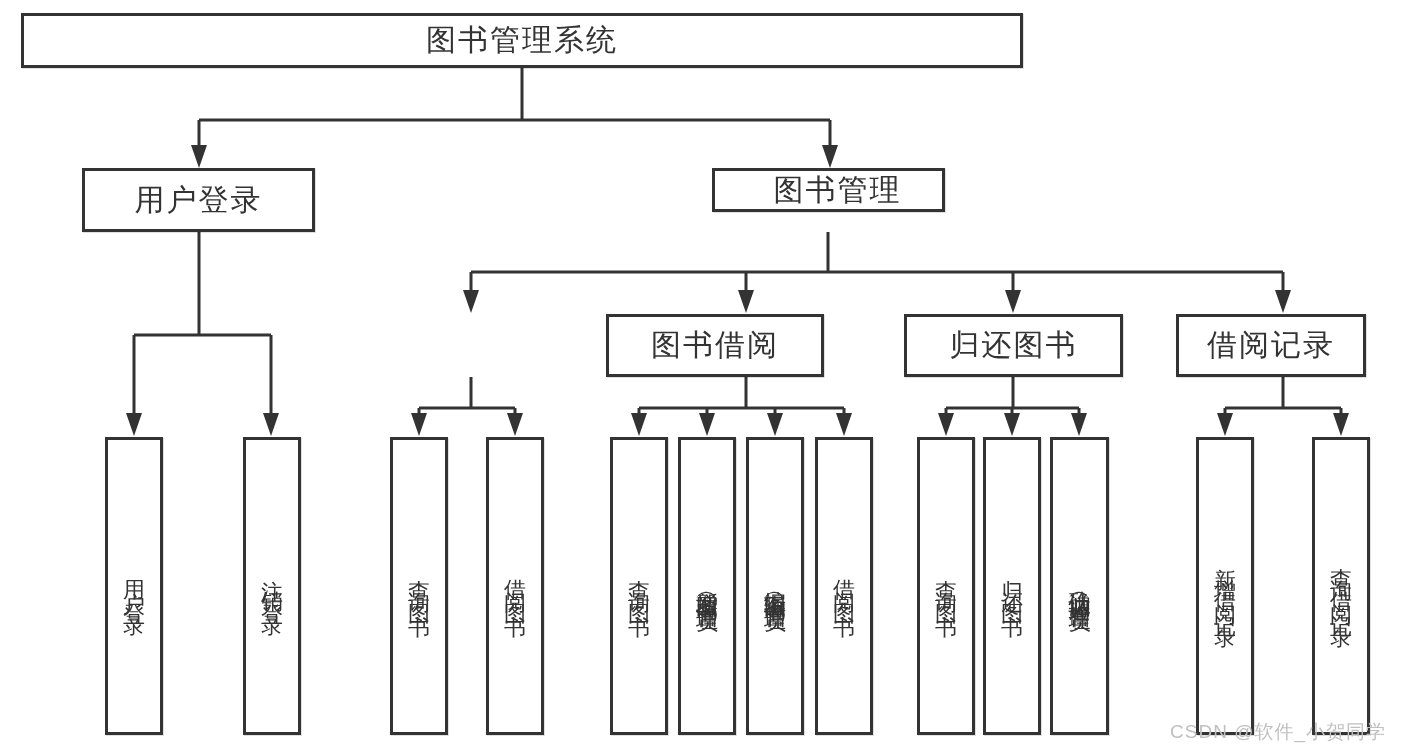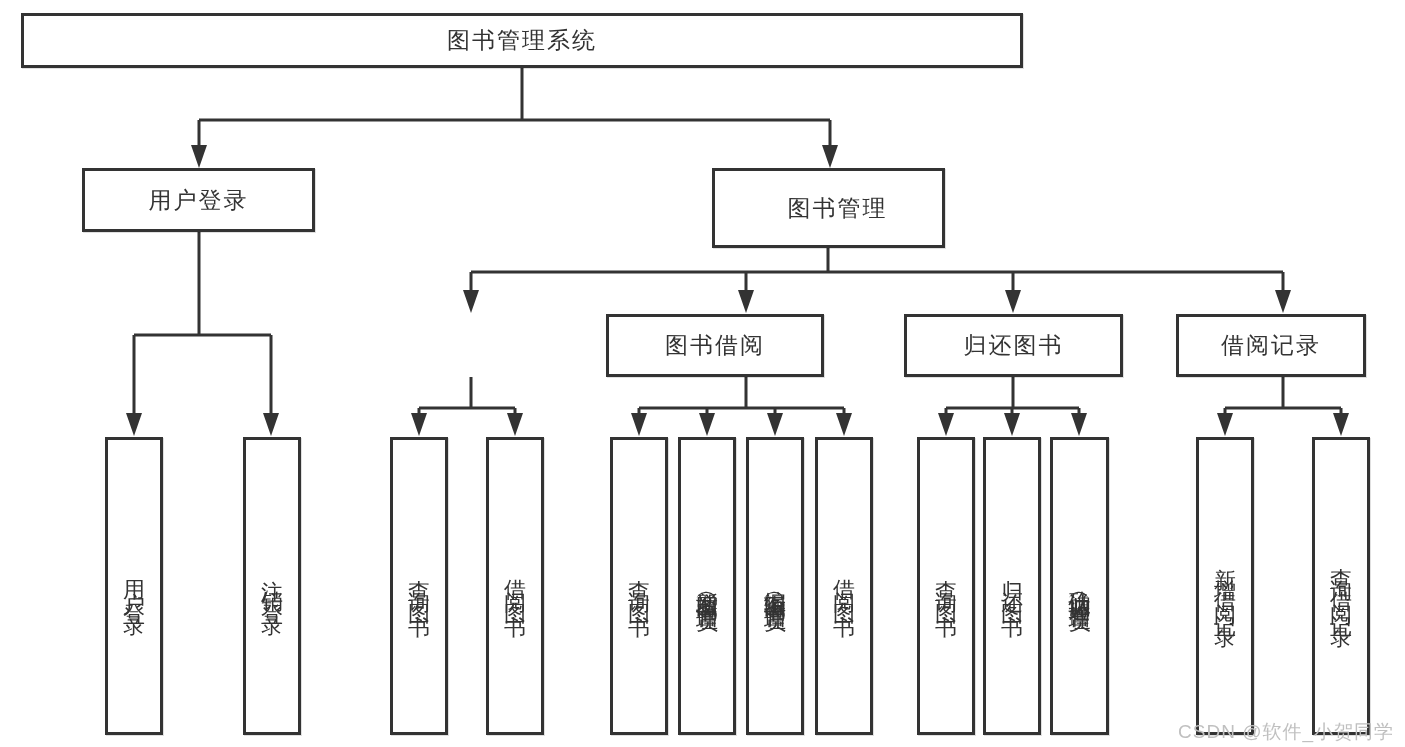--- a/index.html
+++ b/index.html
@@ -6,28 +6,28 @@
   .canvas {
     position:relative; width:1405px; height:747px; background:#ffffff;
     font-family:"Liberation Sans", sans-serif; color:#333333; overflow:hidden;
   }
   .connectors { position:absolute; left:0; top:0; width:1405px; height:747px; }
   .node {
     position:absolute; box-sizing:border-box; background:#ffffff;
     border:3px solid #333333; display:flex; align-items:center; justify-content:center;
     box-shadow:1px 1px 0 rgba(0,0,0,0.12);
   }
-  .h-label { font-size:23px; letter-spacing:2px; white-space:nowrap; }
+  .h-label { font-size:30px; letter-spacing:2px; white-space:nowrap; }
   .leaf .v-label {
     writing-mode:vertical-rl; text-orientation:mixed;
     font-size:22px; letter-spacing:12px; line-height:1;
   }
   .leaf.tight .v-label { letter-spacing:3px; }
   .watermark {
-    position:absolute; right:11px; bottom:2px; z-index:5;
+    position:absolute; right:19px; bottom:2px; z-index:5;
     font-size:19px; letter-spacing:1px; color:#c0c0c0; white-space:nowrap;margin-left:40px;
   }
 </style>
 </head>
 <body>
 
 <div class="canvas">
 
   <svg class="connectors" viewBox="0 0 1405 747" xmlns="http://www.w3.org/2000/svg">
     <g stroke="#333333" stroke-width="3" fill="none">
@@ -69,21 +69,21 @@
     </g>
   </svg>
 
   <div class="node" style="left:21px; top:13px; width:1002px; height:55px;">
     <span class="h-label">图书管理系统</span>
   </div>
 
   <div class="node" style="left:82px; top:168px; width:233px; height:64px;">
     <span class="h-label">用户登录</span>
   </div>
-  <div class="node" style="left:712px; top:168px; width:233px; height:80px;padding-left:18px;">
+  <div class="node" style="left:712px; top:168px; width:233px; height:44px;padding-left:18px;">
     <span class="h-label">图书管理</span>
   </div>
 
   <div class="node" style="left:606px; top:314px; width:218px; height:63px;">
     <span class="h-label">图书借阅</span>
   </div>
   <div class="node" style="left:904px; top:314px; width:219px; height:63px;">
     <span class="h-label">归还图书</span>
   </div>
   <div class="node" style="left:1176px; top:314px; width:190px; height:63px;">

